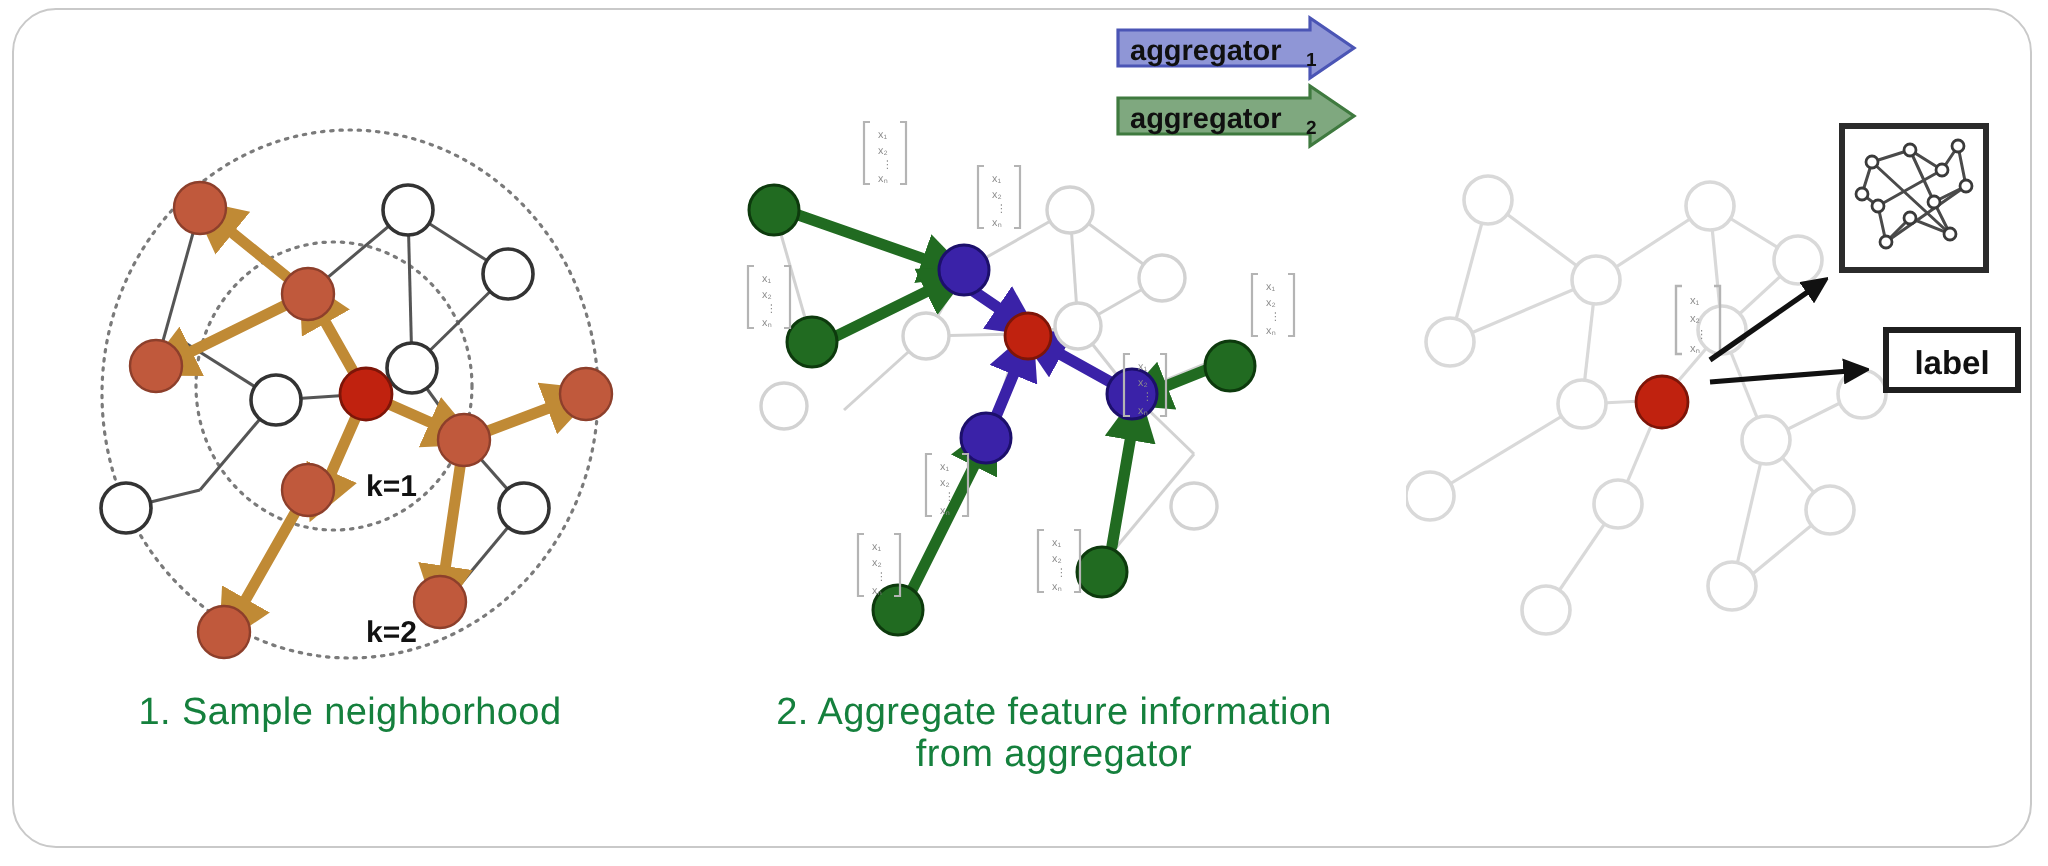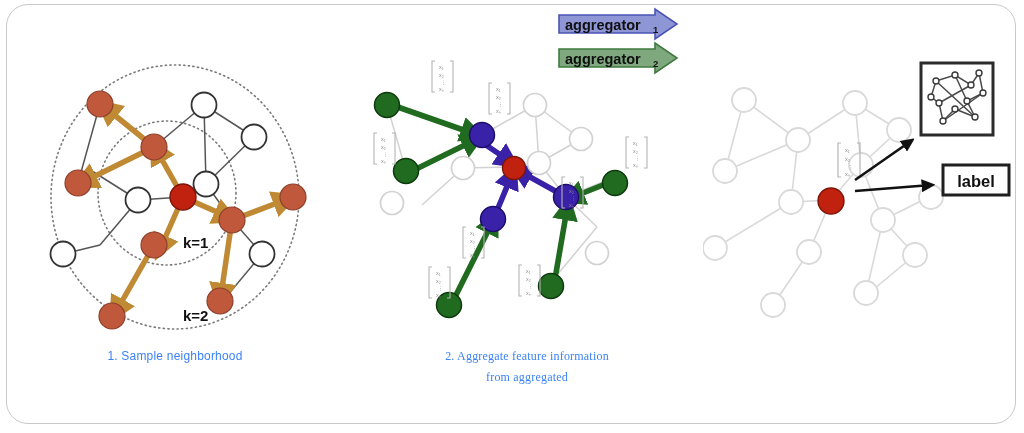--- a/index.html
+++ b/index.html
@@ -7,23 +7,23 @@
        font-family:"Liberation Sans","DejaVu Sans",sans-serif;}
   .card{position:absolute;left:6px;top:4px;width:1010px;height:420px;
         background:#fff;border:1px solid #c9c9c9;border-radius:22px;
         box-sizing:border-box;overflow:hidden;}
   .panel{position:absolute;top:0;height:420px;}
   #panel1{left:0;width:336px;}
   #panel2{left:352px;width:336px;}
   #panel3{left:696px;width:338px;}
   .fig{position:absolute;left:0;top:0;}
   .caption{position:absolute;left:0;width:100%;text-align:center;
-           color:#3b82f6;font-size:12px;line-height:21px;letter-spacing:.2px;}
+           color:#15803d;font-size:19px;line-height:21px;letter-spacing:.2px;}
   #cap1{top:341px;}
-  #cap2{top:341px;font-family:Liberation Serif, serif;}
+  #cap2{top:341px;}
   #cap3{top:341px;}
   .cap-line{display:block;}
 </style>
 </head>
 <body>
 
 <div class="card">
 
   <div class="panel" id="panel1">
     <svg class="fig" width="336" height="340" viewBox="0 0 336 340">
@@ -231,21 +231,21 @@
         <g>
           <path d="M200,44 L296,44 L296,38 L318,53 L296,68 L296,62 L200,62 z" fill="#7fa87f" stroke="#3f7a3f" stroke-width="1.6"></path>
           <text x="206" y="59" font-family="Liberation Sans, sans-serif" font-size="14.5" font-weight="bold" fill="#101010">aggregator</text>
           <text x="294" y="62" font-family="Liberation Sans, sans-serif" font-size="9.5" font-weight="bold" fill="#101010">2</text>
         </g>
       </g>
     </svg>
 
     <div class="caption" id="cap2">
       <span class="cap-line">2. Aggregate feature information</span>
-      <span class="cap-line">from aggregated</span>
+      <span class="cap-line">from aggregator</span>
     </div>
   </div>
 
   <div class="panel" id="panel3">
     <svg class="fig" width="338" height="340" viewBox="0 0 338 340">
       <defs>
         <marker id="karrow" markerWidth="5" markerHeight="5" refX="3.6" refY="2.5" orient="auto">
           <path d="M0,0 L5.4,2.5 L0,5 z" fill="#111"></path>
         </marker>
       </defs>

